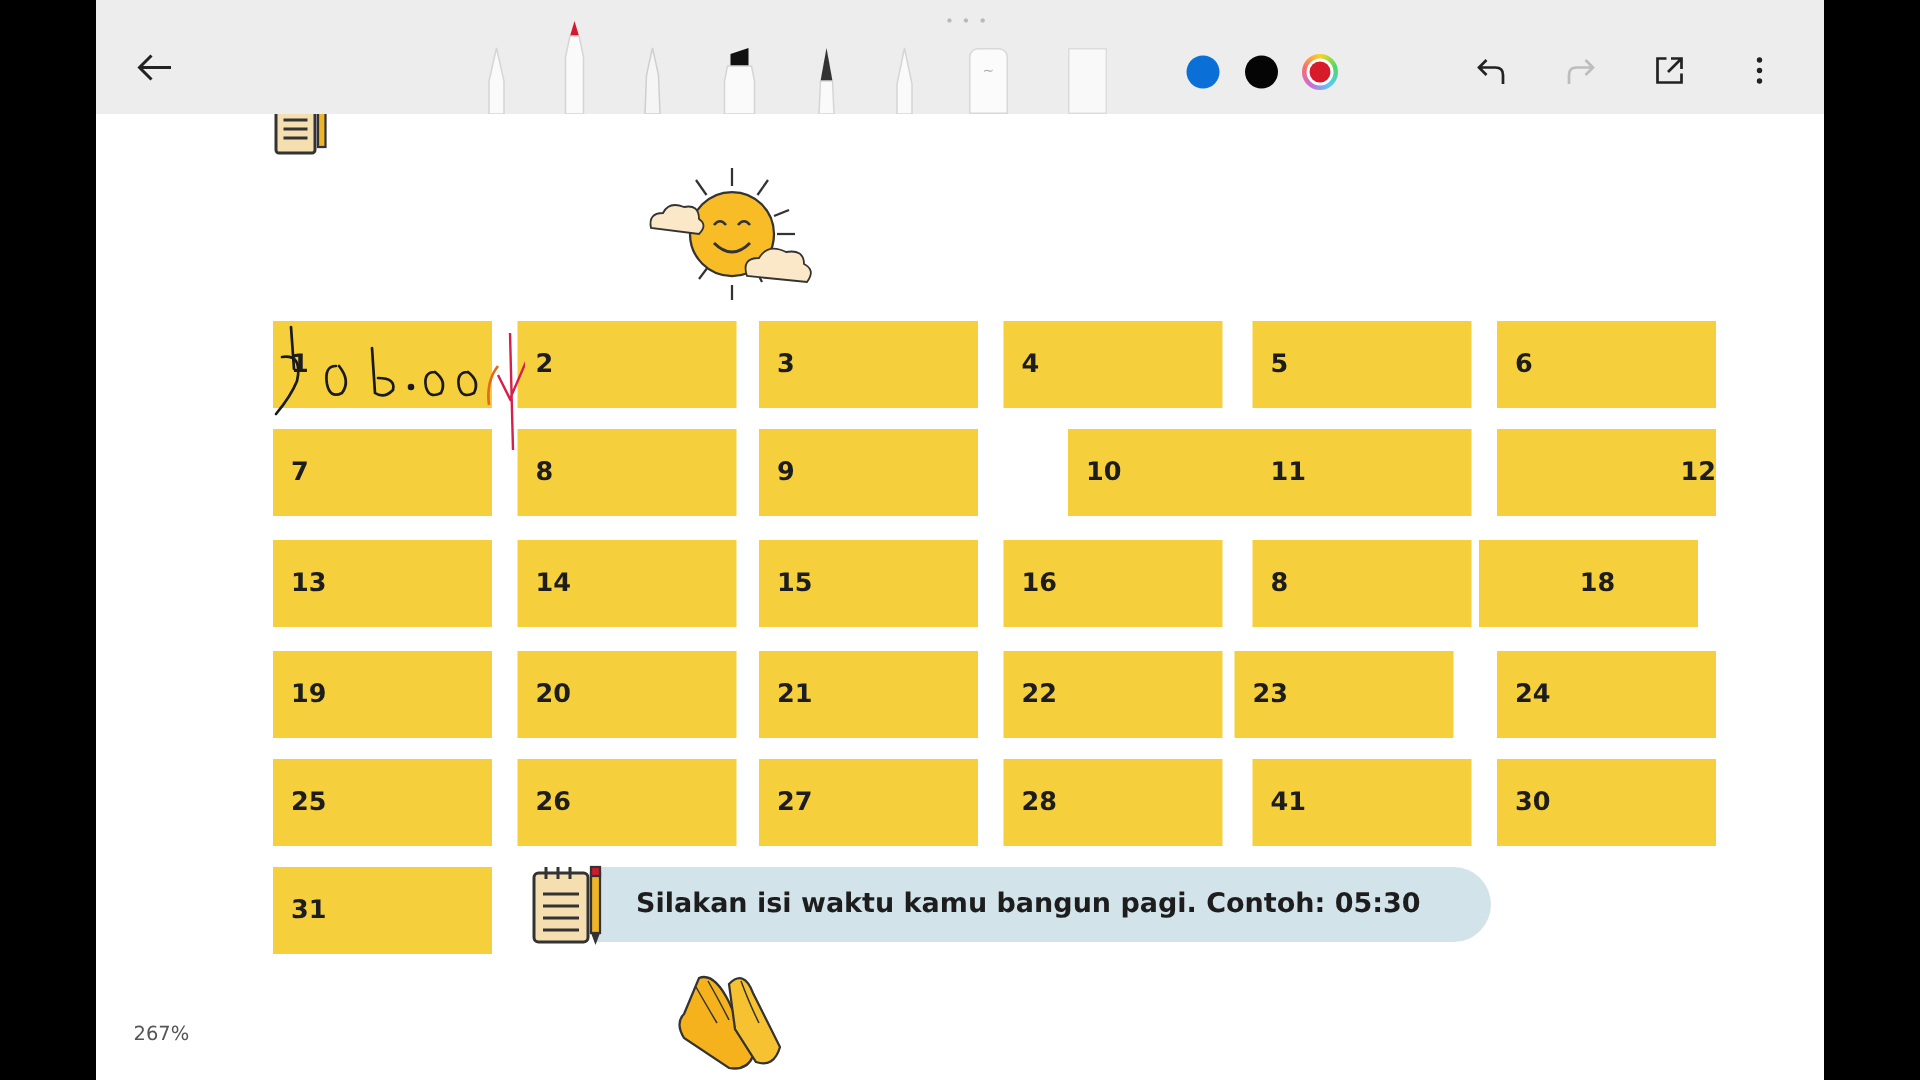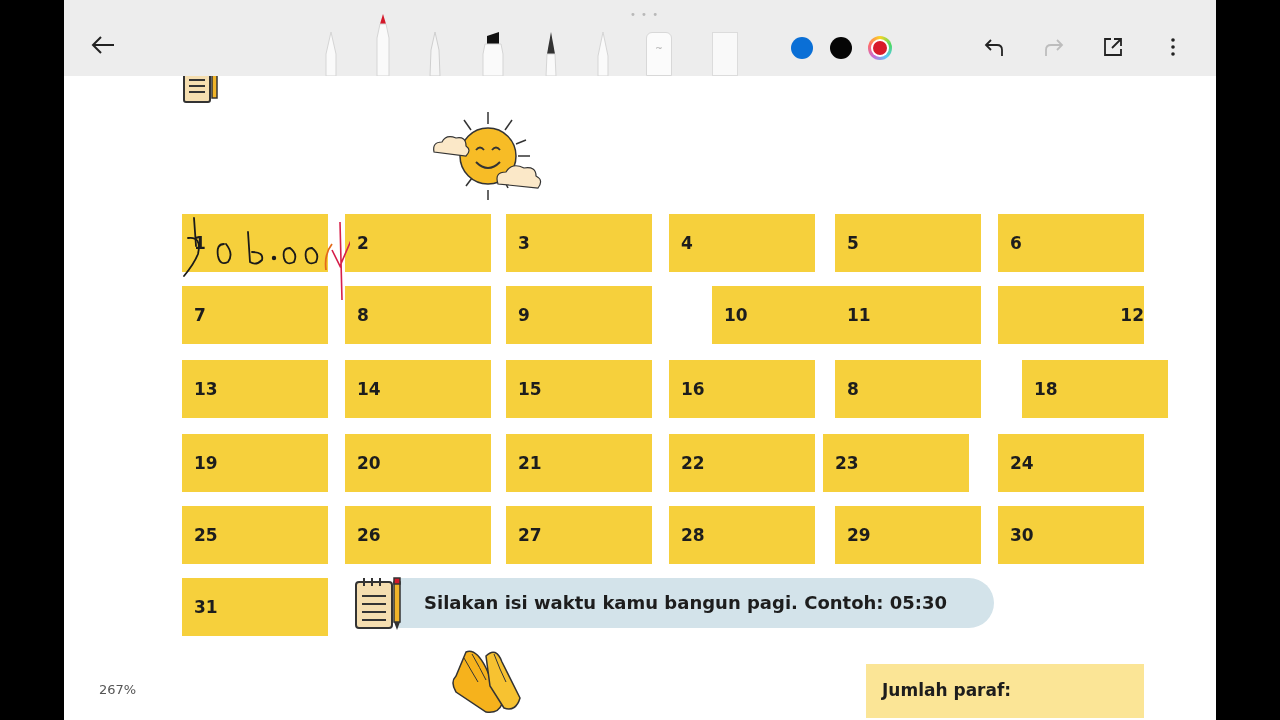--- a/index.html
+++ b/index.html
@@ -4,21 +4,21 @@
 <style>
   * { box-sizing: border-box; margin: 0; padding: 0; }
   html, body { width: 1280px; height: 720px; overflow: hidden; background: #000; font-family: "DejaVu Sans", sans-serif; }
   #app { position: absolute; left: 64px; top: 0; width: 1152px; height: 720px; background: #ffffff; overflow: hidden; }
   .toolbar { position: absolute; left: 0; top: 0; width: 1152px; height: 76px; background: #ededed; z-index: 5; }
   .grip { position: absolute; left: 566px; top: 9px; color: #b9b9b9; font-size: 10px; letter-spacing: 1px; }
   .back-btn { position: absolute; left: 24px; top: 30px; width: 30px; height: 30px; }
   .tool { position: absolute; bottom: 0; }
   .colors .dot { position: absolute; top: 37px; width: 22px; height: 22px; border-radius: 50%; }
   .icon-btn { position: absolute; top: 33px; width: 28px; height: 28px; display: flex; align-items: center; justify-content: center; }
-  .zoom-label { position: absolute; left: 35px; top: 682px; font-size: 13px; color: #555; }
+  .zoom-label { position: absolute; left: 25px; top: 682px; font-size: 13px; color: #555; }
 
   .page { position: absolute; left: 86px; top: 60px; width: 1000px; height: 660px; background: #fff; }
   .note-pill { position: absolute; left: 36px; top: 10px; width: 670px; height: 36px; background: #d3e3ea; border-radius: 0 20px 20px 0; }
   .note-pill .txt { position: absolute; left: 48px; top: 6px; font-size: 19px; color: #1d1d1d; font-weight: bold; }
   .note-icon { position: absolute; left: 32px; top: 6px; }
 
   .section-title { position: absolute; left: 32px; height: 52px; width: 290px; background: #1f7199; color: #f4f8fb; font-size: 31px; font-weight: bold; padding-left: 18px; line-height: 50px; }
   .count-box { position: absolute; left: 716px; width: 278px; height: 54px; font-size: 17px; font-weight: bold; color: #1d1d1d; padding-left: 16px; line-height: 52px; }
   .count-blue { background: #d2e2ea; }
   .count-yellow { background: #fbe596; }
@@ -145,34 +145,34 @@
       <div class="cell" style="left:324px;top:72px;">9</div>
       <div class="cell" style="left:487px;top:72px;margin-left:43px;">10</div>
       <div class="cell" style="left:653px;top:72px;">11</div>
       <div class="cell" style="left:816px;top:72px;text-align:right;">12</div>
 
       <div class="cell" style="left:0;top:146px;">13</div>
       <div class="cell" style="left:163px;top:146px;">14</div>
       <div class="cell" style="left:324px;top:146px;">15</div>
       <div class="cell" style="left:487px;top:146px;">16</div>
       <div class="cell" style="left:653px;top:146px;">8</div>
-      <div class="cell" style="left:840px;top:146px;">18</div>
+      <div class="cell" style="left:804px;top:146px;text-align:center;">18</div>
 
       <div class="cell" style="left:0;top:220px;">19</div>
       <div class="cell" style="left:163px;top:220px;">20</div>
       <div class="cell" style="left:324px;top:220px;">21</div>
       <div class="cell" style="left:487px;top:220px;">22</div>
       <div class="cell" style="left:641px;top:220px;">23</div>
       <div class="cell" style="left:816px;top:220px;">24</div>
 
       <div class="cell" style="left:0;top:292px;">25</div>
       <div class="cell" style="left:163px;top:292px;">26</div>
       <div class="cell" style="left:324px;top:292px;">27</div>
       <div class="cell" style="left:487px;top:292px;">28</div>
-      <div class="cell" style="left:653px;top:292px;">29</div>
+      <div class="cell" style="left:653px;top:292px;">41</div>
       <div class="cell" style="left:816px;top:292px;">30</div>
 
       <div class="cell" style="left:0;top:364px;">31</div>
     </div>
 
     <svg class="ink" style="left:30px;top:150px;" width="170" height="92" viewBox="0 0 170 92">
       <g stroke="#1a1a1a" stroke-width="1.8" fill="none" stroke-linecap="round">
         <path d="M14 8 L16 36"></path>
         <path d="M8 28 Q22 26 18 44 Q14 54 4 66"></path>
         <path d="M44 34 Q36 34 38 46 Q40 56 48 52 Q54 44 46 34"></path>
@@ -195,15 +195,14 @@
       <rect x="42" y="8" width="6" height="40" fill="#f0b429" stroke="#333" stroke-width="1.5"></rect>
       <rect x="42" y="4" width="6" height="6" fill="#d4192a" stroke="#333" stroke-width="1.5"></rect>
       <path d="M42 48 L45 56 L48 48" fill="#333"></path>
     </svg>
 
     <svg style="position:absolute;left:296px;top:582px;" width="86" height="78" viewBox="0 0 86 78">
       <path d="M20 10 Q30 6 40 26 L56 62 Q52 72 40 70 L10 50 Q4 40 10 34 Z" fill="#f6b21c" stroke="#333" stroke-width="1.5"></path>
       <path d="M40 14 Q50 4 56 20 L74 56 Q70 70 58 66 L44 44 Z" fill="#f7c231" stroke="#333" stroke-width="1.5"></path>
       <path d="M18 16 Q26 30 32 40 M26 12 Q34 26 40 38 M48 12 Q54 28 60 40" stroke="#333" stroke-width="1" fill="none"></path>
     </svg>
-    <div class="count-box count-yellow" style="top:604px;">Jumlah paraf:</div>
   </div>
 </div>
 
 </body></html>

